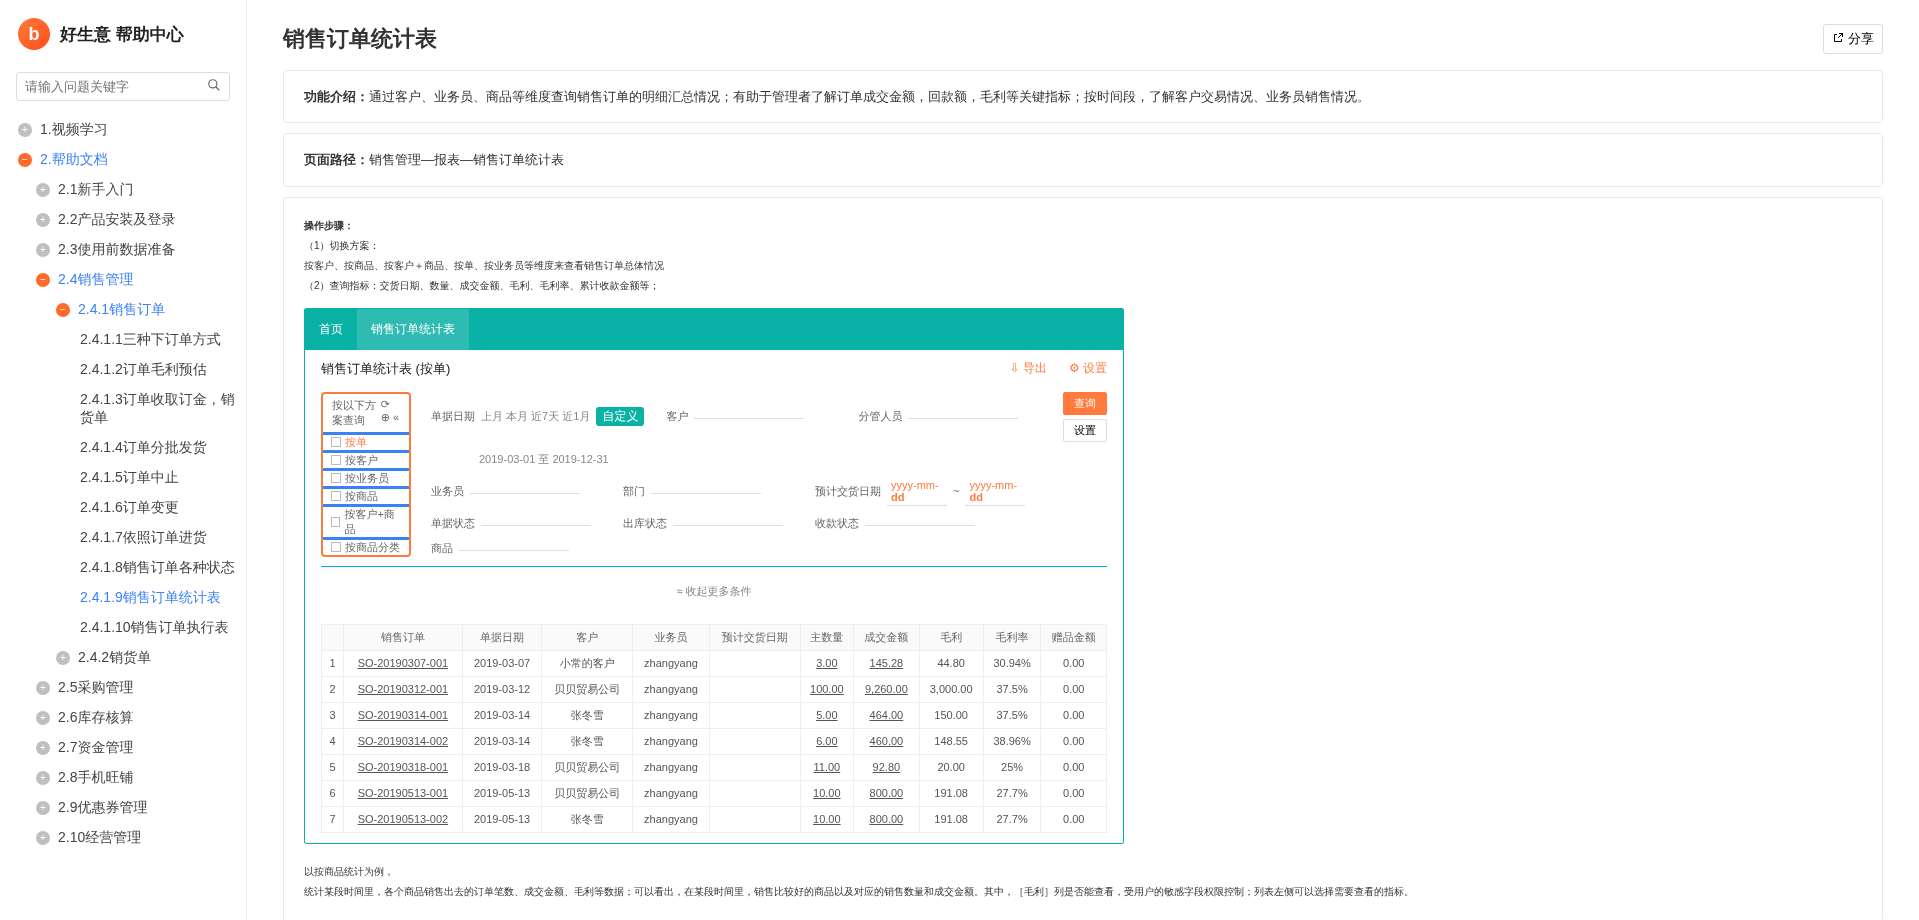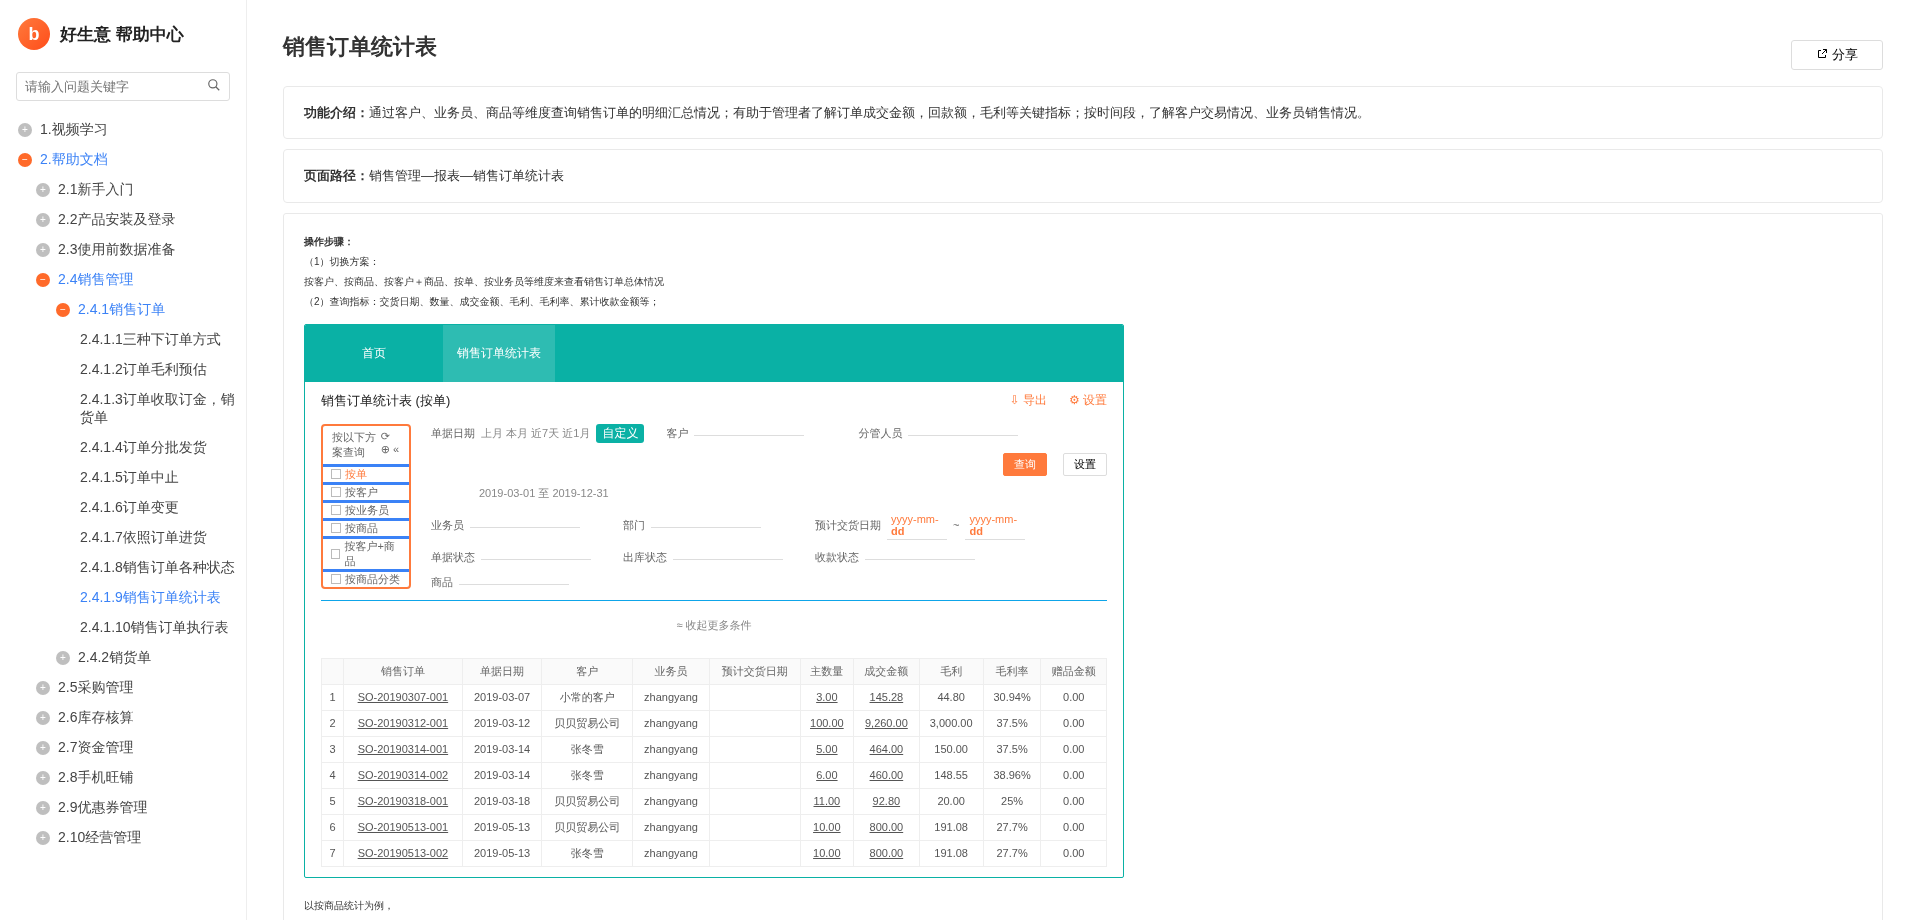--- a/index.html
+++ b/index.html
@@ -17,42 +17,42 @@
 .nav .expander { width:14px; height:14px; border-radius:50%; background:#bfbfbf; display:inline-flex; align-items:center; justify-content:center; color:#fff; font-size:10px; line-height:1; flex-shrink:0; }
 .nav .expander.open { background:#ff6a2a; }
 .nav .active > .row { color:#ff6a2a; }
 .nav .lvl2 { padding-left:36px; }
 .nav .lvl3 { padding-left:56px; }
 .nav .lvl4 { padding-left:80px; font-size:13px; }
 .nav .highlight { color:#3b82f6; }
 .main { flex:1; overflow-y:auto; padding:24px 36px; }
 .page-head { display:flex; justify-content:space-between; align-items:center; margin-bottom:16px; }
 .page-title { font-size:22px; font-weight:600; }
-.share-btn { border:1px solid #ddd; background:#fff; border-radius:3px; padding:5px 24px; font-size:13px; display:flex; align-items:center; gap:4px; cursor:pointer;margin-top:16px; }
+.share-btn { border:1px solid #ddd; background:#fff; border-radius:3px; padding:5px 8px; font-size:13px; display:flex; align-items:center; gap:4px; cursor:pointer; }
 .box { border:1px solid #e9e9e9; border-radius:4px; padding:14px 20px; margin-bottom:10px; line-height:1.8; color:#333; font-size:13px; }
 .content { border:1px solid #e9e9e9; border-radius:3px; padding:18px 20px; }
 .content p { line-height:2; color:#333; font-size:10px; }
 .label-strong { font-weight:600; }
 .shot { border:1px solid #0ab1a5; border-radius:2px; margin:12px 0 18px; overflow:hidden; background:#fff; }
 .shot-tabs { background:#0ab1a5; display:flex; font-size:12px; color:#fff; }
-.shot-tabs span { padding:20px 14px;margin-left:43px; }
+.shot-tabs span { padding:12px 14px; }
 .shot-tabs .on { background:rgba(255,255,255,.15); }
 .shot-head { display:flex; justify-content:space-between; padding:10px 16px; font-size:13px; color:#222; }
 .shot-head .acts { display:flex; gap:22px; color:#ff7a3c; font-size:12px; }
 .shot-body { padding:4px 16px 10px; position:relative; }
 .filter-panel { border:2px solid #ff7a3c; border-radius:4px; width:90px; font-size:11px; float:left; margin-right:14px; }
 .filter-panel .fp-head { display:flex; justify-content:space-between; padding:4px 9px; color:#666; }
 .filter-panel ul { list-style:none; }
 .filter-panel li { padding:0 8px; border-top:3px solid #3b82f6; display:flex; gap:4px; align-items:center; color:#666; }
 .filter-panel li.sel { color:#ff7a3c; }
 .mini-icon { width:10px; height:10px; border:1px solid #bbb; display:inline-block; }
 .search-row { display:flex; flex-wrap:wrap; gap:10px 22px; font-size:11px; color:#666; margin-left:110px; }
 .sr-item { display:flex; align-items:center; gap:6px; min-width:170px; }
 .sr-item input, .sr-item .sel { border:none; border-bottom:1px solid #ddd; padding:2px 4px; font-size:11px; width:110px; }
-.sr-btns { display:flex; flex-direction:row; gap:16px; margin-left:auto; }
+.sr-btns { display:flex; flex-direction:column; gap:4px; margin-left:auto; }
 .sr-btns button { font-size:11px; padding:3px 10px; border:1px solid #ddd; background:#fff; border-radius:2px; }
 .sr-btns .primary { background:#ff7a3c; color:#fff; border-color:#ff7a3c; }
 .pill { background:#0ab1a5; color:#fff; border-radius:3px; padding:1px 6px; font-size:12px; }
 .collapse-bar { clear:both; text-align:center; font-size:11px; color:#888; border-top:1px solid #0ea5e9; padding:17px 0; margin-top:10px; }
 .tbl { width:100%; border-collapse:collapse; font-size:11px; margin-top:8px; }
 .tbl th, .tbl td { border:1px solid #eee; padding:5px 6px; text-align:center; color:#555; }
 .tbl th { background:#fafafa; font-weight:400; color:#666; }
 .ul { text-decoration:underline; }
 .r { text-align:right; }
 </style>

